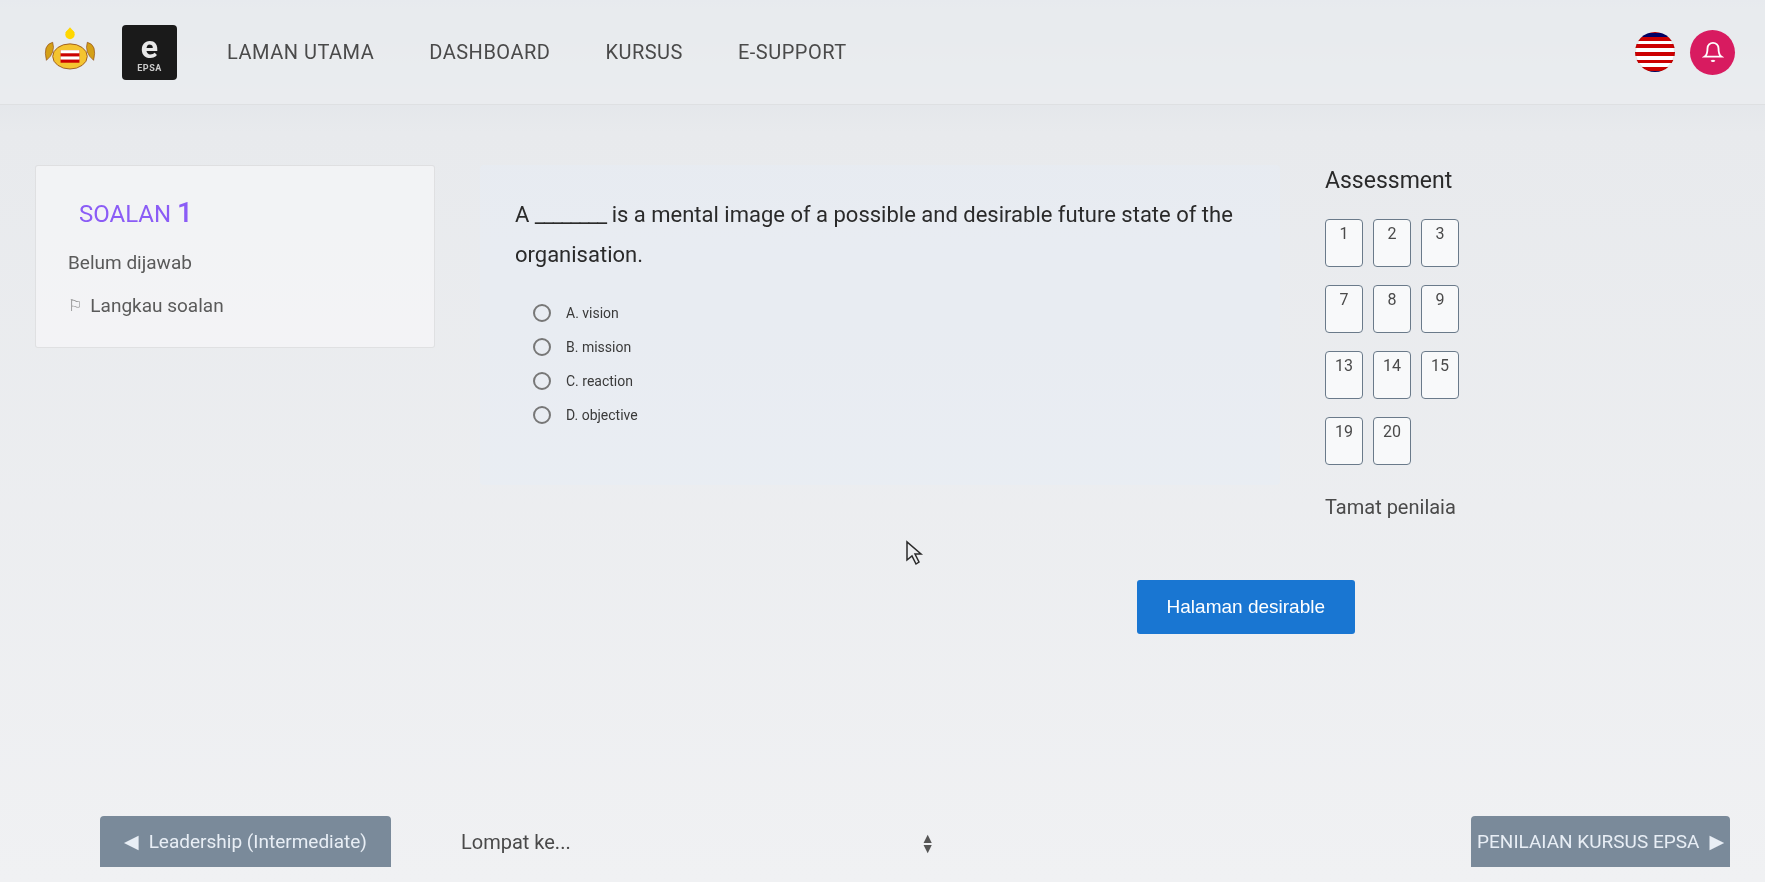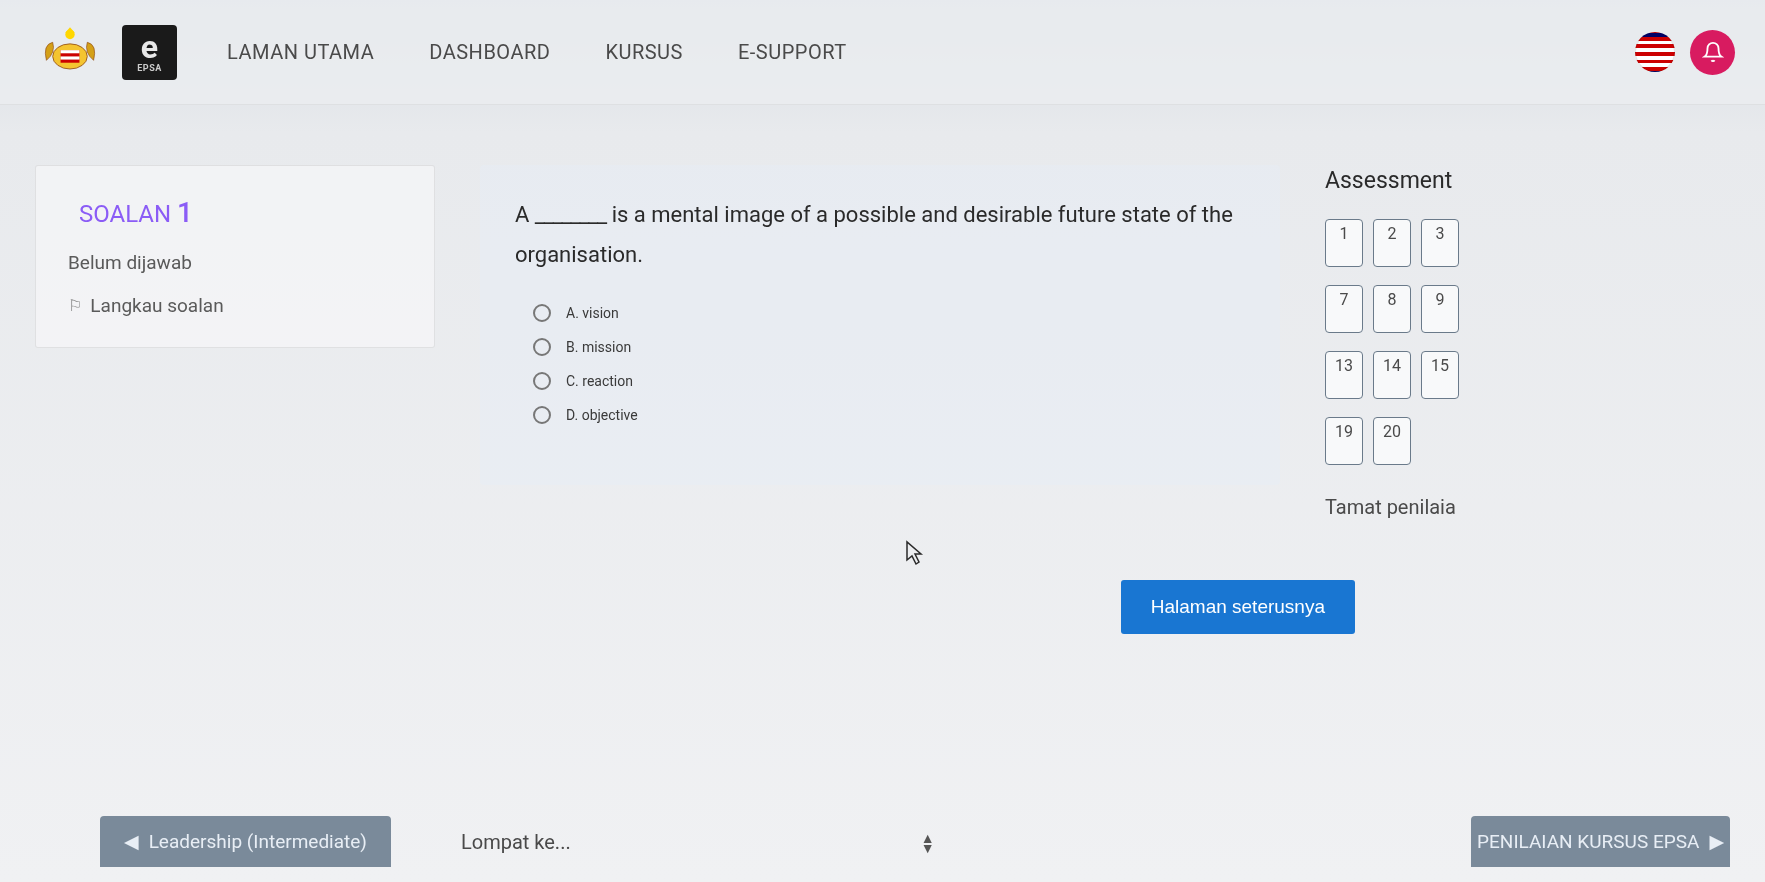--- a/index.html
+++ b/index.html
@@ -352,21 +352,21 @@
       <div class="qrow">
         <div class="qcell">19</div>
         <div class="qcell">20</div>
       </div>
     </div>
     <div class="finish-link">Tamat penilaia</div>
   </div>
 
 </div>
 
-<button class="next-btn">Halaman seterusnya</button>
+<button class="next-btn">Halaman desirable</button>
 
 <div class="cursor-icon">
   <svg width="20" height="26" viewBox="0 0 20 26">
     <path d="M 2 2 L 2 20 L 7 16 L 11 24 L 14 22 L 10 14 L 16 14 Z" fill="none" stroke="#2a2a2a" stroke-width="1.5"></path>
   </svg>
 </div>
 
 <div class="bottom-nav">
   <div class="prev-course-btn">
     <span>◀</span>

